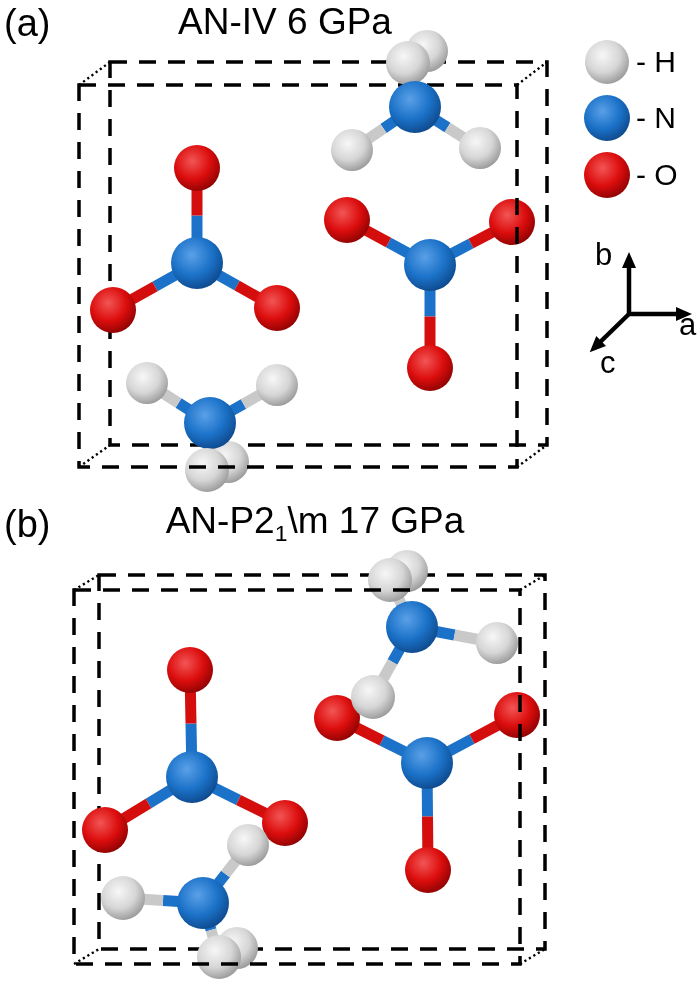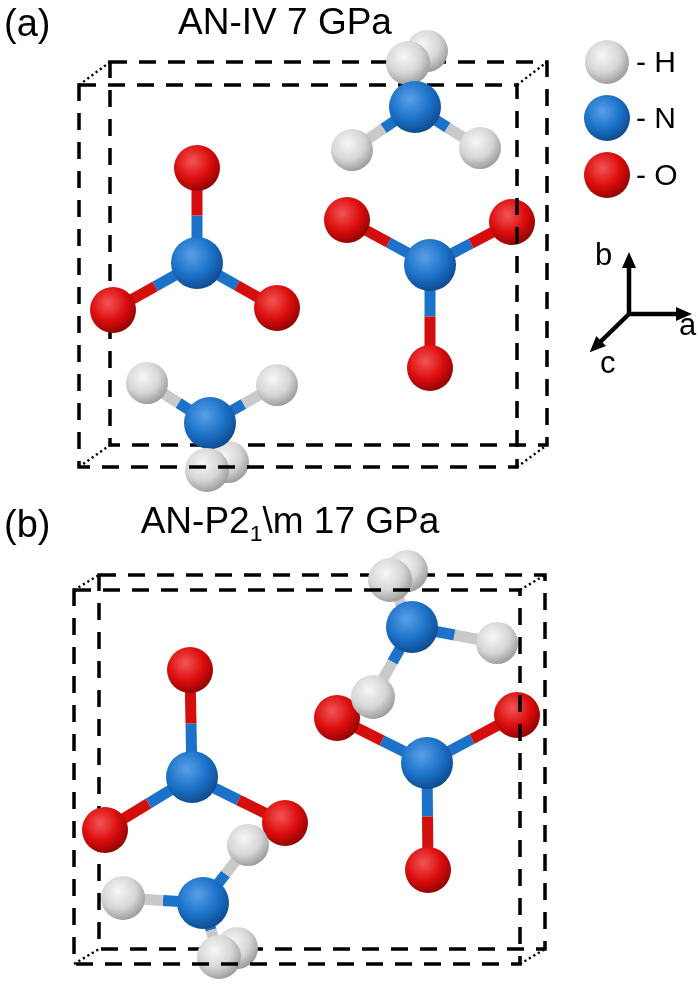--- a/index.html
+++ b/index.html
@@ -179,25 +179,25 @@
 
     <g stroke="#000" stroke-width="4.5">
       <line x1="629" y1="316" x2="629" y2="258" marker-end="url(#arrow-head)"></line>
       <line x1="627" y1="314" x2="686" y2="314" marker-end="url(#arrow-head)"></line>
       <line x1="629" y1="314" x2="594" y2="348" marker-end="url(#arrow-head)"></line>
     </g>
   </svg>
 
   <div class="txt panel-label" style="left:4px;top:-1px;">(a)</div>
 
-  <div class="txt panel-title" style="left:70px;top:-2px;width:430px;"><span>AN-IV 7 GPa</span><sub></sub><span></span></div>
+  <div class="txt panel-title" style="left:70px;top:-2px;width:430px;"><span>AN-IV 6 GPa</span><sub></sub><span></span></div>
 
   <div class="txt panel-label" style="left:4px;top:500px;">(b)</div>
 
-  <div class="txt panel-title" style="left:75px;top:497px;width:430px;"><span>AN-P2</span><sub>1</sub><span>\m 17 GPa</span></div>
+  <div class="txt panel-title" style="left:100px;top:497px;width:430px;"><span>AN-P2</span><sub>1</sub><span>\m 17 GPa</span></div>
 
   <div class="txt legend-label" style="left:636px;top:43px;">- H</div>
   <div class="txt legend-label" style="left:636px;top:99px;">- N</div>
   <div class="txt legend-label" style="left:636px;top:156px;">- O</div>
 
   <div class="txt axis-label" style="left:595px;top:236px;">b</div>
   <div class="txt axis-label" style="left:679px;top:306px;">a</div>
   <div class="txt axis-label" style="left:600px;top:344px;">c</div>
 </div>
 

